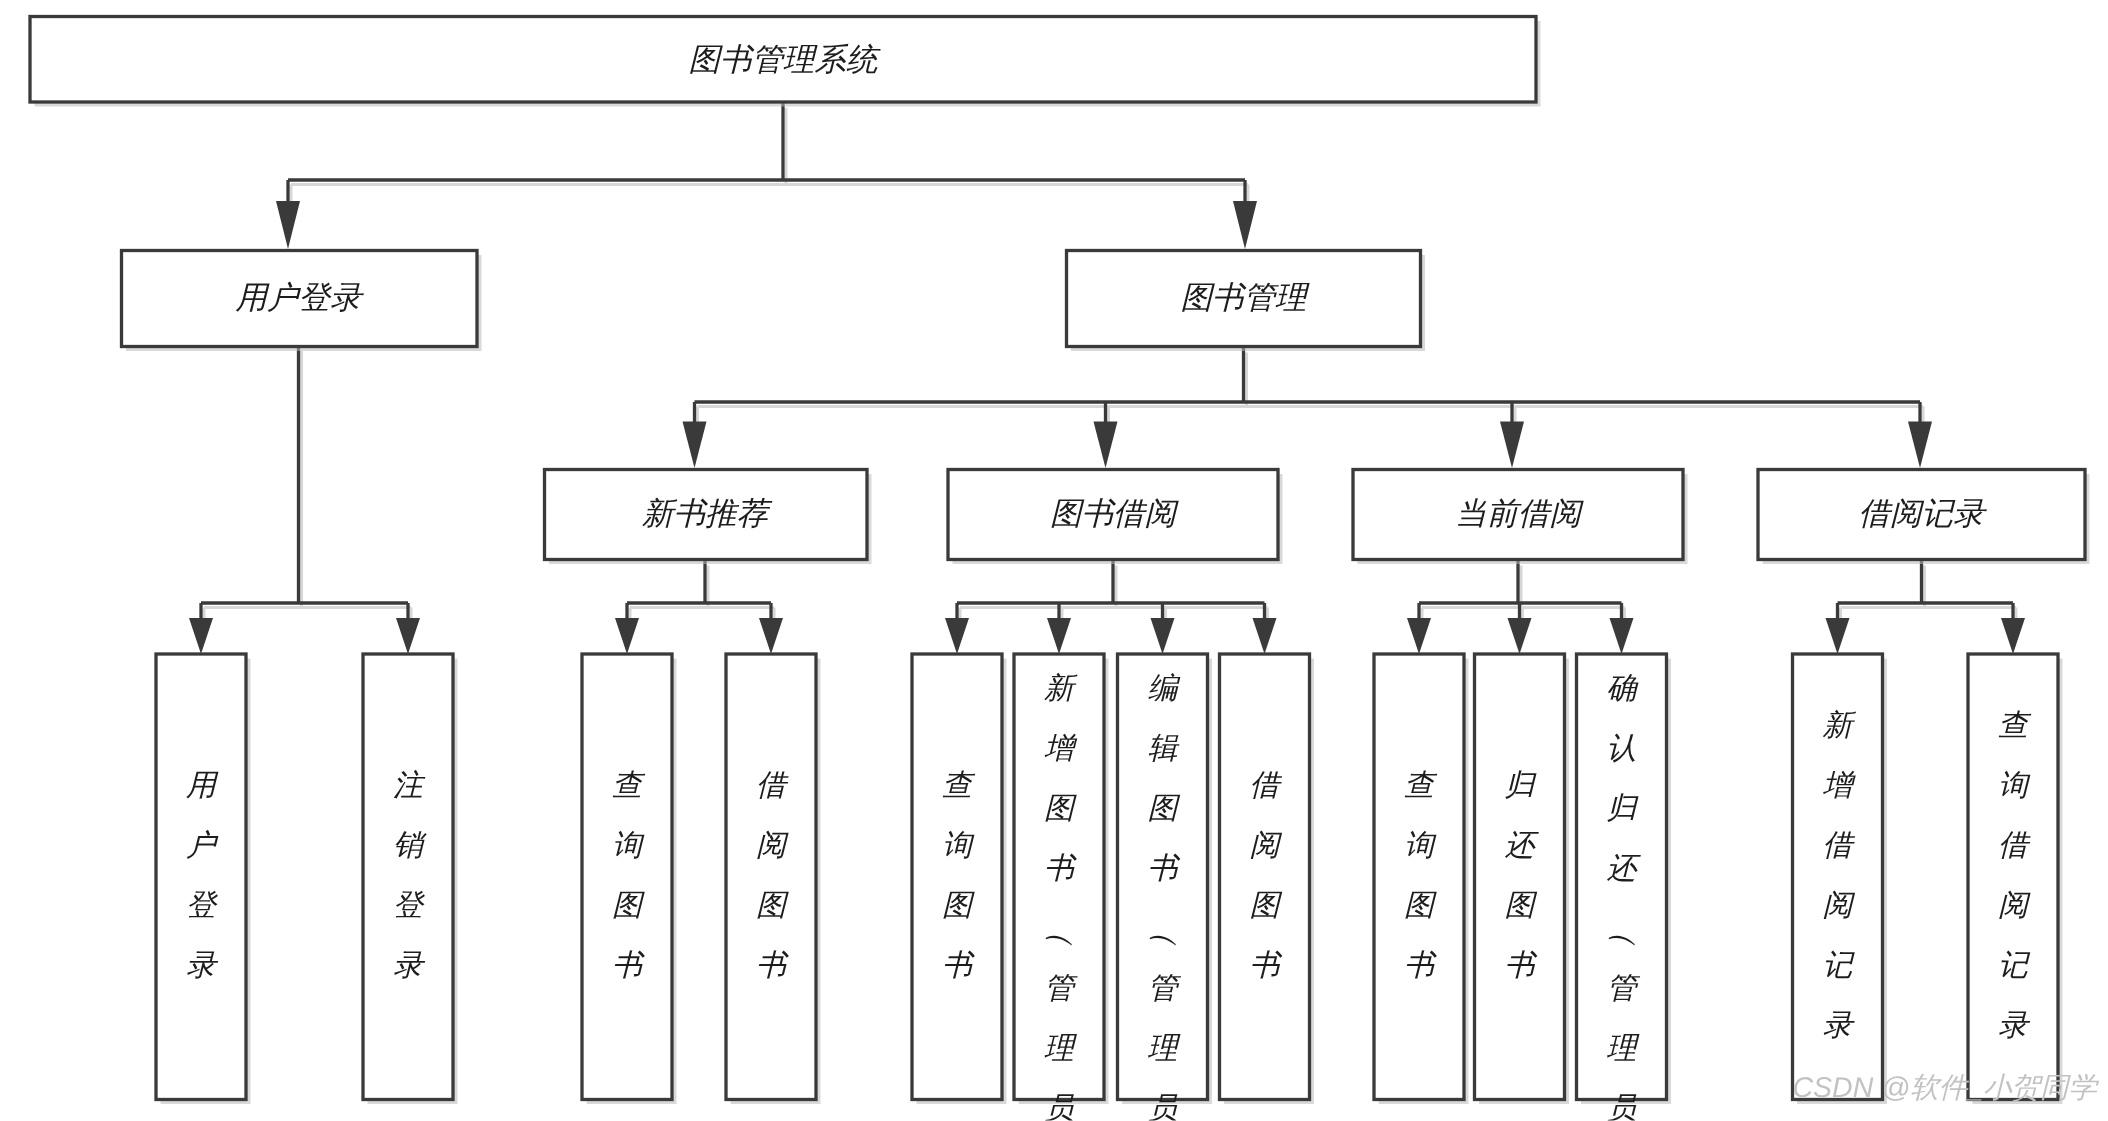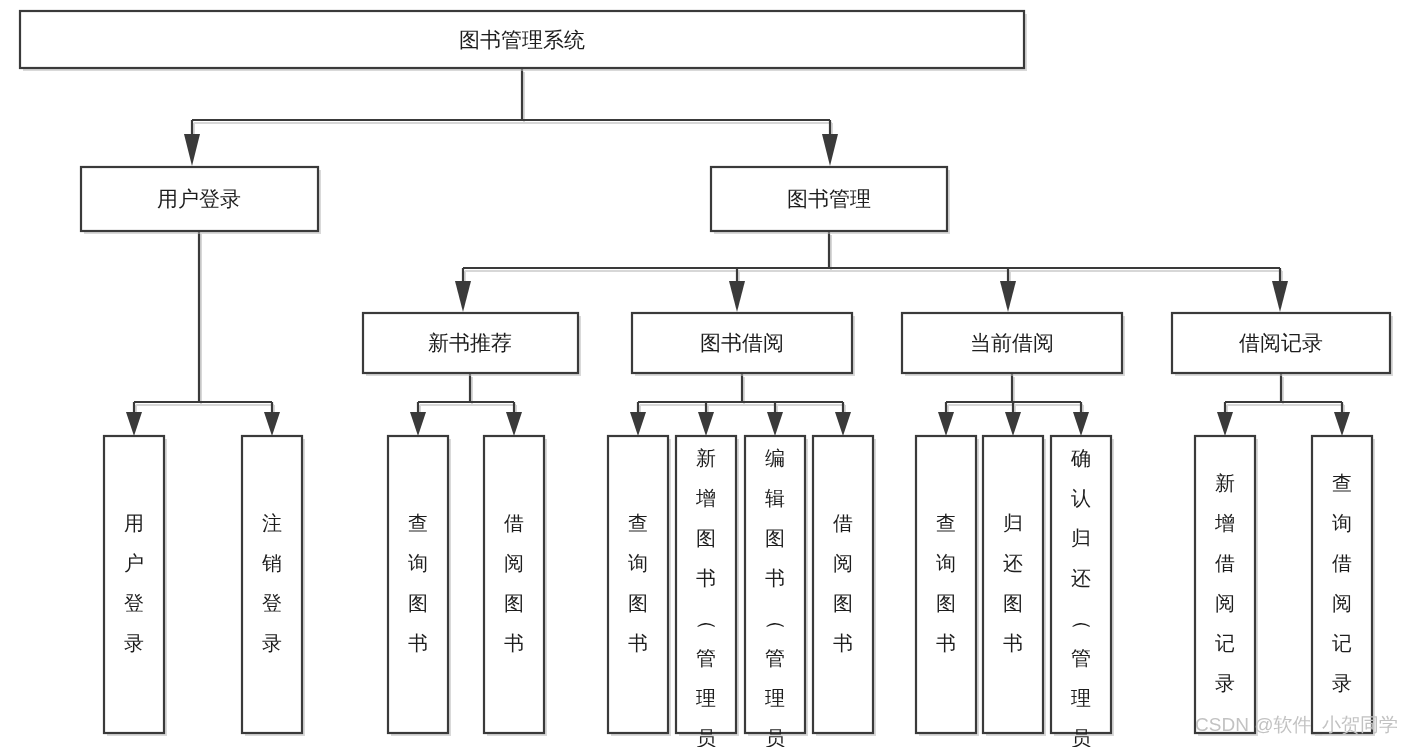--- a/index.html
+++ b/index.html
@@ -13,20 +13,21 @@
     font-family: "Liberation Sans", "DejaVu Sans", sans-serif;
     overflow: hidden;
     position: relative;
   }
   #diagram-root {
     position: absolute;
     left: 0;
     top: 0;
     width: 1156px;
     height: 747px;
+    font-style: italic;
   }
   svg#chart-svg {
     display: block;
     width: 1405px;
     height: 747px;
   }
   .node-box {
     fill: #ffffff;
     stroke: #3a3a3a;
     stroke-width: 2.2;

